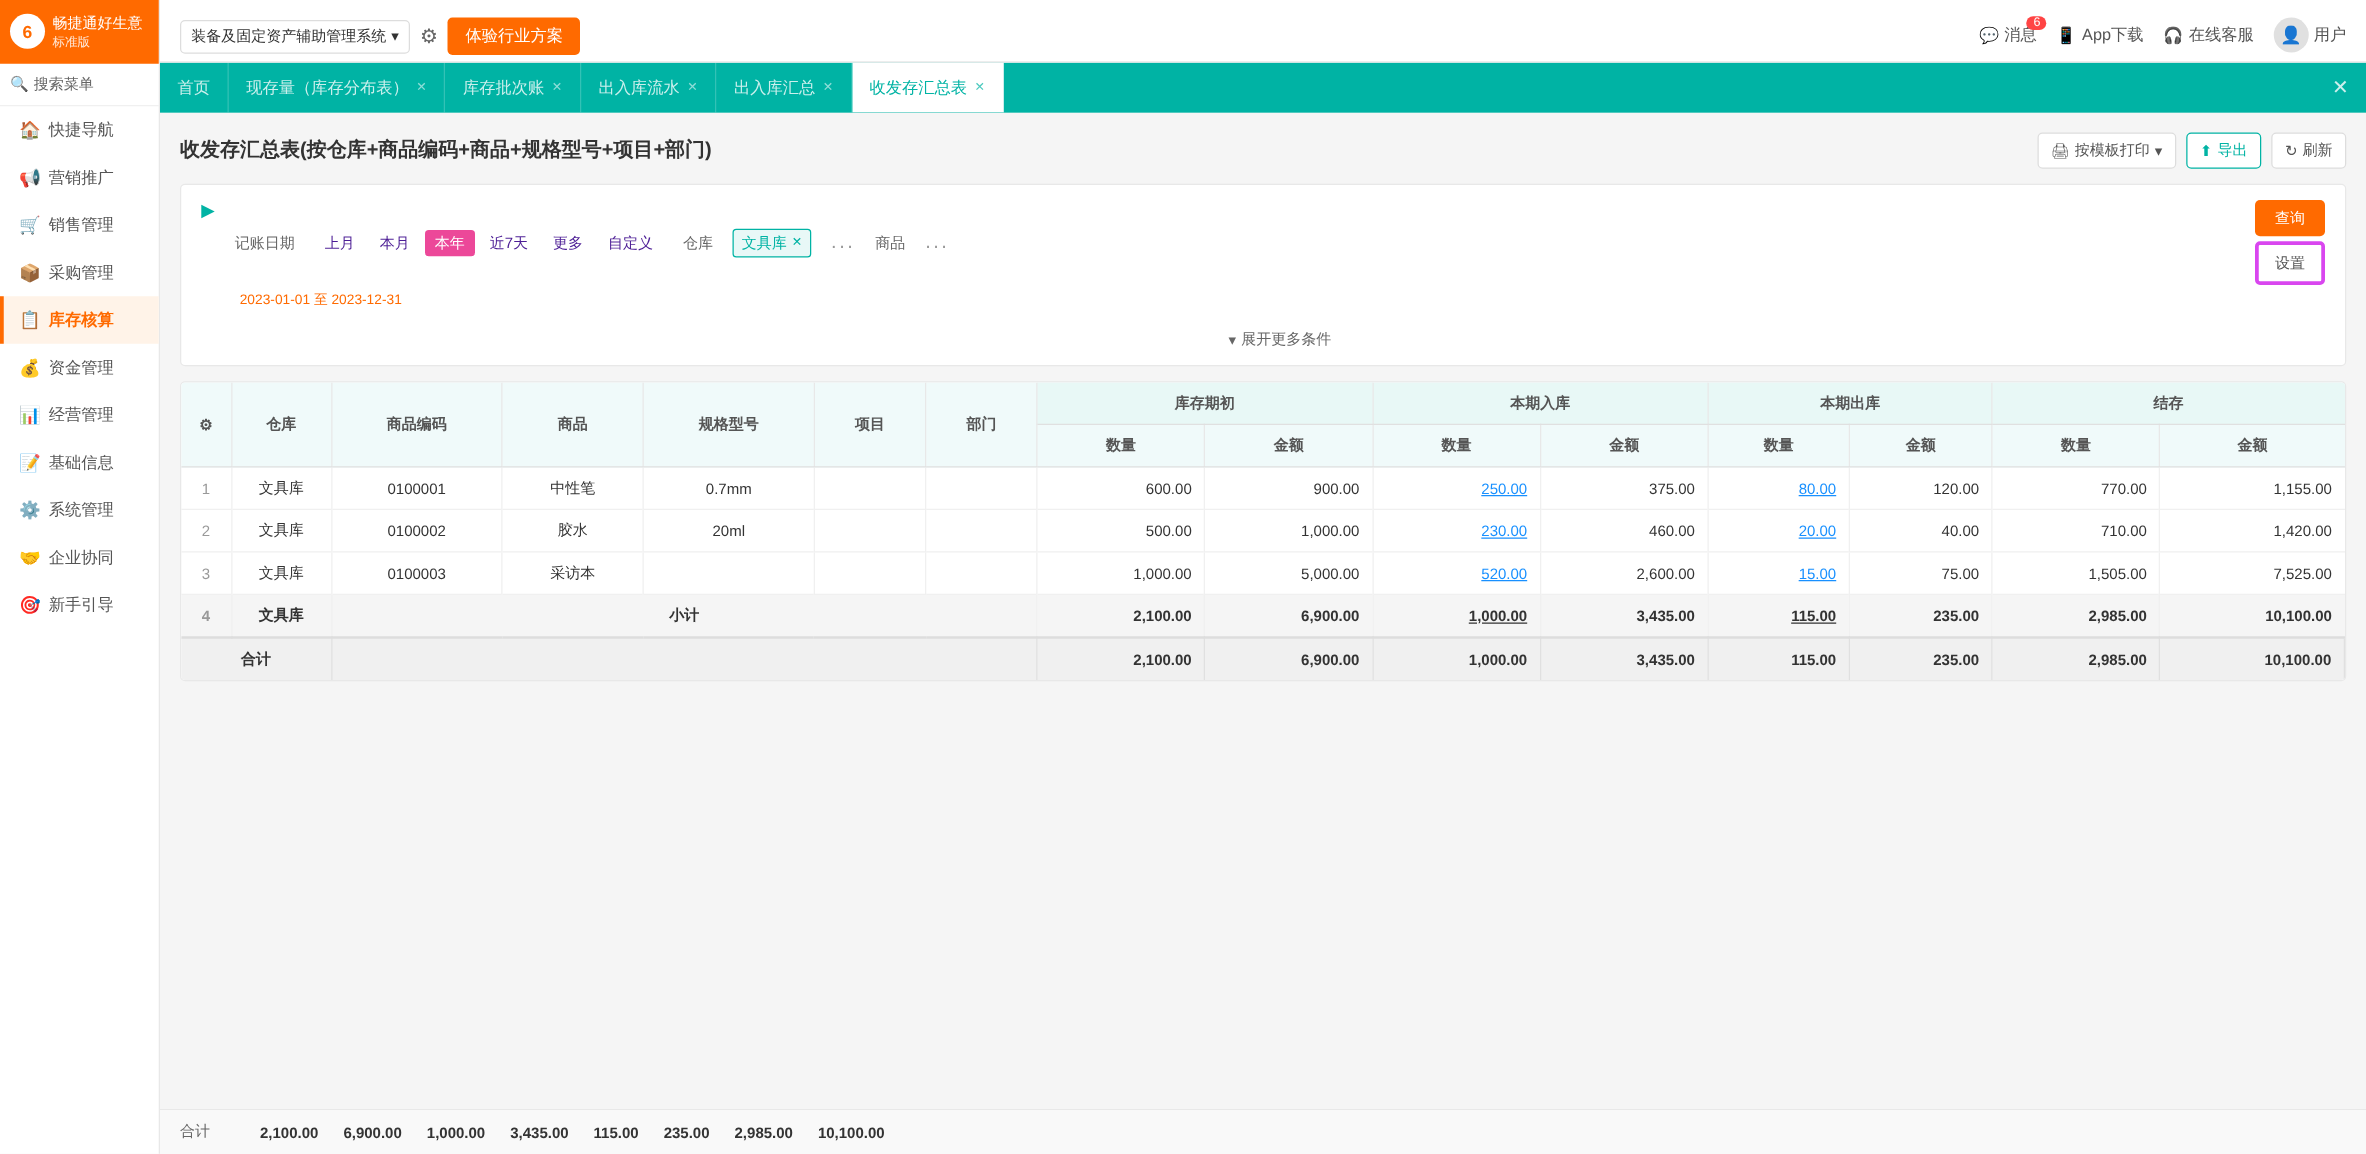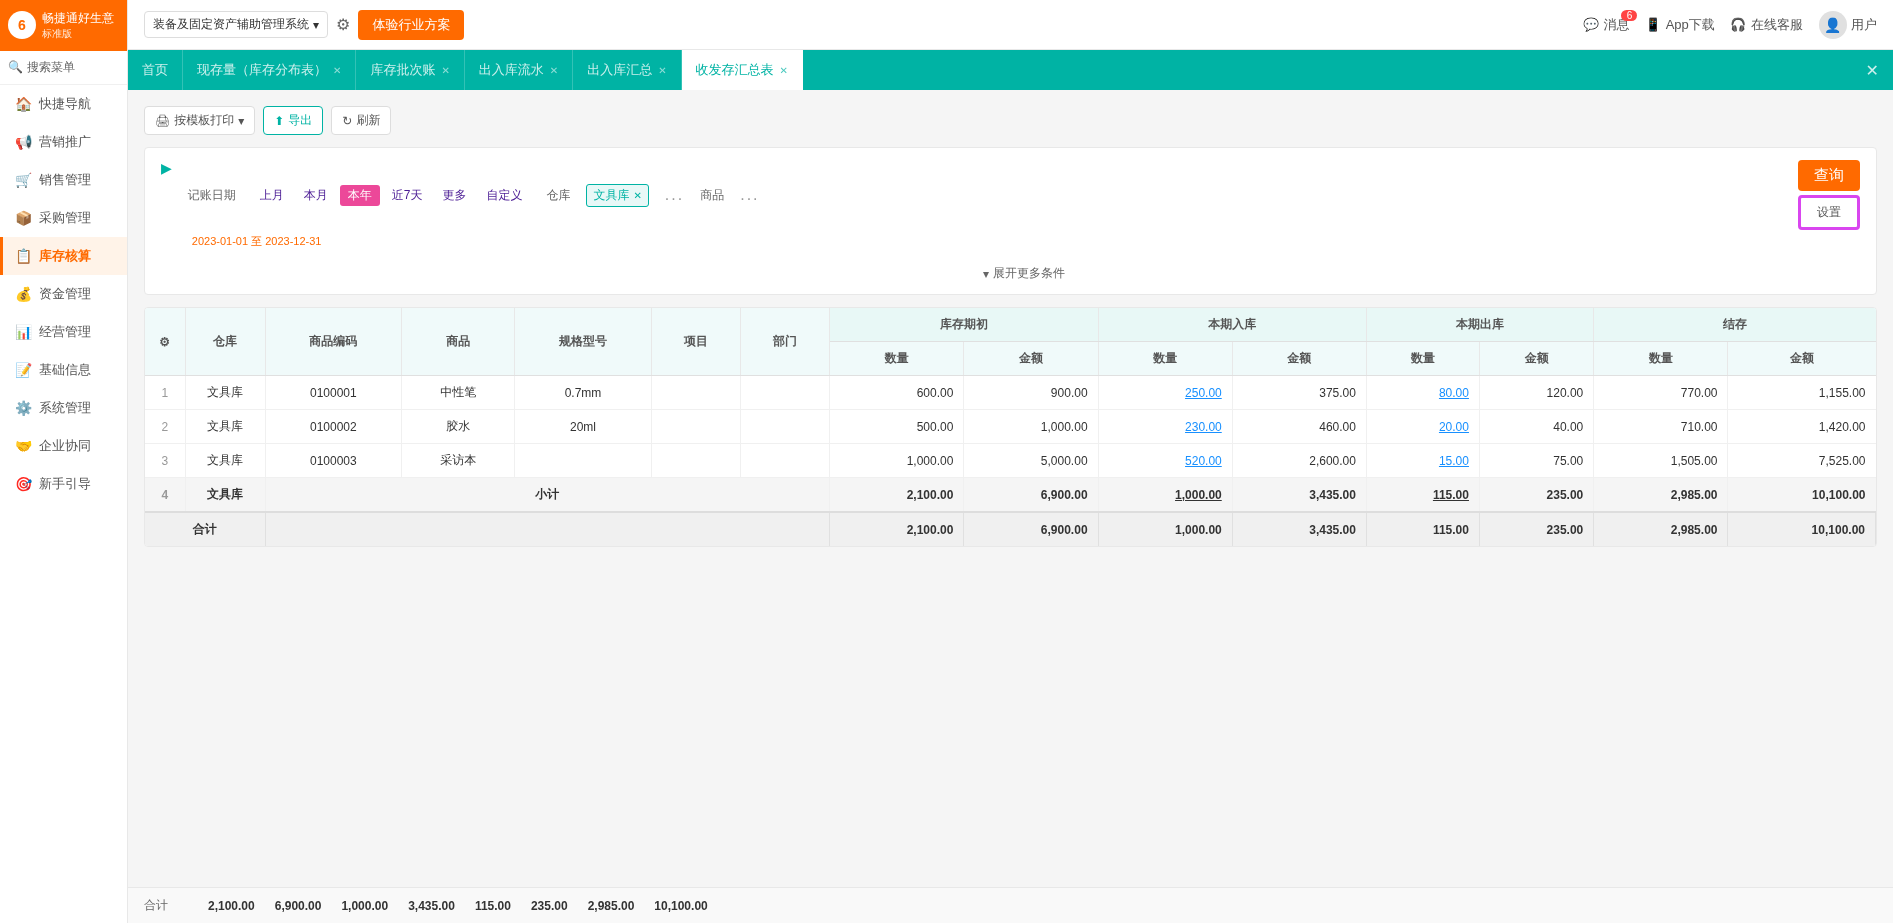--- a/index.html
+++ b/index.html
@@ -34,21 +34,21 @@
     }
     .sidebar-item.active {
       background: #fff3e8; color: #ff6a00; border-left-color: #ff6a00; font-weight: bold;
     }
     .sidebar-item .icon { font-size: 14px; width: 18px; text-align: center; }
 
     
     .header {
       position: fixed; top: 0; left: 128px; right: 0; height: 50px;
       background: #fff; border-bottom: 1px solid #e8e8e8; z-index: 99;
-      display: flex; align-items: center; justify-content: space-between; padding: 14px 16px;
+      display: flex; align-items: flex-start; justify-content: space-between; padding: 14px 16px;
     }
     .header-left { display: flex; align-items: center; gap: 8px; }
     .header-select {
       border: 1px solid #ddd; border-radius: 4px; padding: 4px 8px;
       font-size: 12px; color: #333; background: #fff; cursor: pointer;
       display: flex; align-items: center; gap: 4px;
     }
     .header-gear { color: #666; cursor: pointer; font-size: 16px; }
     .btn-trial {
       background: #ff6a00; color: #fff; border: none; border-radius: 4px;
@@ -125,21 +125,21 @@
       border: 1px solid #00b3a4; border-radius: 3px; padding: 2px 6px; font-size: 12px; color: #00b3a4;
     }
     .filter-tag .tag-close { cursor: pointer; font-size: 10px; }
     .filter-ellipsis { color: #999; cursor: pointer; font-size: 16px; letter-spacing: 2px; }
     .expand-btn {
       display: flex; align-items: center; gap: 4px; color: #666;
       cursor: pointer; font-size: 12px; margin-top: 8px;
     }
     .btn-query {
       background: #ff6a00; color: #fff; border: none; border-radius: 4px;
-      padding: 6px 16px; font-size: 15px; cursor: pointer;
+      padding: 6px 16px; font-size: 12px; cursor: pointer;
     }
     .btn-setting {
       background: #fff; color: #555; border: 3px solid #d946ef; border-radius: 4px;
       padding: 6px 12px; font-size: 12px; cursor: pointer;
     }
     .filter-expand-icon { margin-right: 8px; cursor: pointer; color: #00b3a4; font-size: 14px; }
 
     
     .table-container {
       background: #fff; border: 1px solid #e8e8e8; border-radius: 4px; overflow: auto;
@@ -303,20 +303,21 @@
     <span>收发存汇总表</span>
     <span class="tab-close">✕</span>
   </div>
   <div class="tab-close-all">✕</div>
 </div>
 
 <div class="main">
   <div class="page-content">
 
     <div class="page-header">
+      <div class="page-title">收发存汇总表(按仓库+商品编码+商品+规格型号+项目+部门)</div>
       <div class="page-actions">
         <button class="btn-action">
           <span>🖨</span>
           <span>按模板打印</span>
           <span>▾</span>
         </button>
         <button class="btn-action btn-export">
           <span>⬆</span>
           <span>导出</span>
         </button>

